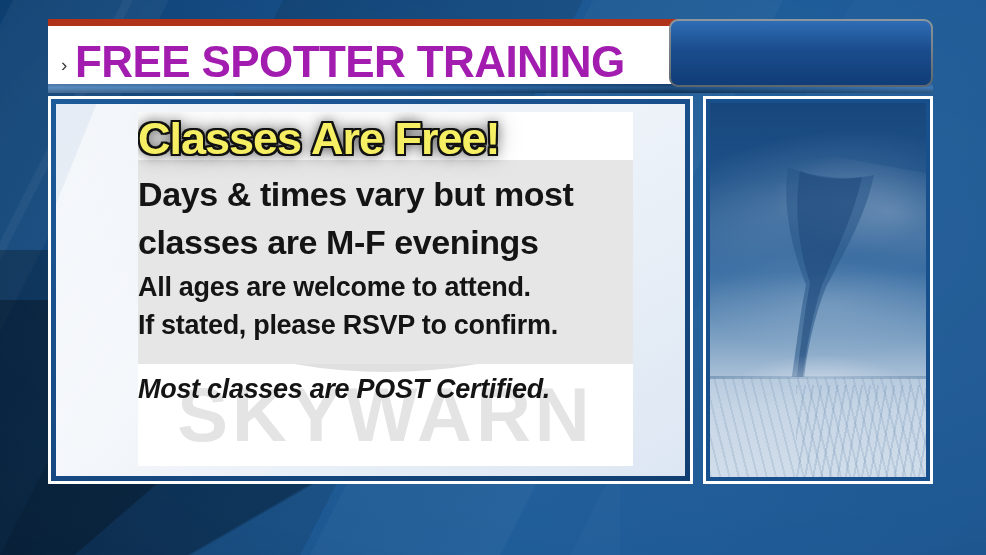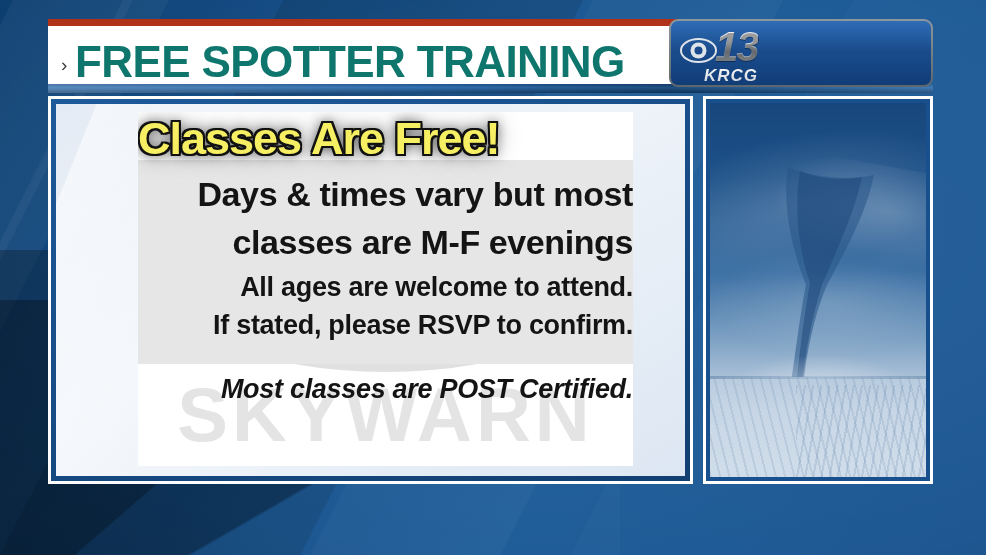--- a/index.html
+++ b/index.html
@@ -25,21 +25,21 @@
     background:linear-gradient(139deg,rgba(0,0,0,0.26) 0%,rgba(0,0,0,0.26) 50%,rgba(0,0,0,0) 50.2%);}
   .bg-vig{position:absolute;inset:0;background:
      radial-gradient(130% 110% at 62% 40%, rgba(255,255,255,0.05) 0%, rgba(0,0,0,0.0) 55%, rgba(0,0,0,0.18) 100%);}
 
   
   #header{position:absolute;left:48px;top:19px;width:885px;height:72px;}
   .hdr-redbar{position:absolute;left:0;top:0;width:651px;height:7px;background:#b03218;}
   .hdr-white{position:absolute;left:0;top:7px;width:651px;height:58px;background:#ffffff;}
   .hdr-chev{position:absolute;left:13px;top:29px;font-size:19px;color:#3a3a3a;line-height:1;
     font-family:"Liberation Sans",sans-serif;}
-  .hdr-title{position:absolute;left:27px;top:11px;font-size:44px;font-weight:bold;color:#0f766e;
+  .hdr-title{position:absolute;left:27px;top:11px;font-size:44px;font-weight:bold;color:#a21caf;
     letter-spacing:-0.6px;line-height:50px;white-space:nowrap;font-family:"Liberation Sans",sans-serif;}
   .hdr-underline{position:absolute;left:0;top:65px;width:885px;height:9px;
     background:linear-gradient(180deg,#1a4f8c 0%,#2a6bad 40%,#13406f 100%);}
   .hdr-underline::after{content:"";position:absolute;left:0;top:0;width:100%;height:100%;
     background:linear-gradient(105deg,rgba(255,255,255,0.22) 0%,rgba(255,255,255,0.04) 42%,rgba(0,0,0,0.25) 70%,rgba(255,255,255,0.10) 100%);}
 
   
   #logo{position:absolute;left:669px;top:19px;width:264px;height:68px;
     border-radius:9px;overflow:hidden;
     background:linear-gradient(180deg,#8f979e 0%,#5d666d 100%);
@@ -93,21 +93,21 @@
     font-family:"Liberation Sans",sans-serif;}
   .panel-grey{position:absolute;left:0;top:48px;width:100%;height:204px;background:#e6e6e6;}
 
   .hl{position:absolute;left:0;top:-2px;width:100%;
     font-size:45px;font-weight:bold;color:#f6ef63;line-height:58px;letter-spacing:-1px;
     font-family:"Liberation Sans",sans-serif;
     text-shadow:
       -2px -2px 0 #111,2px -2px 0 #111,-2px 2px 0 #111,2px 2px 0 #111,
       0 -2px 0 #111,0 2px 0 #111,-2px 0 0 #111,2px 0 0 #111,
       0 0 12px rgba(0,0,0,0.75), 0 0 22px rgba(0,0,0,0.55);}
-  .ln{position:absolute;left:0;width:100%;text-align:right;color:#141414;
+  .ln{position:absolute;left:0;width:100%;text-align:left;color:#141414;
     font-weight:bold;font-family:"Liberation Sans",sans-serif;}
   .ln.big{font-size:34px;line-height:48px;letter-spacing:-0.4px;}
   .ln.mid{font-size:27px;line-height:38px;letter-spacing:-0.3px;}
   .l1{top:58px;}
   .l2{top:106px;}
   .l3{top:156px;}
   .l4{top:194px;}
   .l5{top:258px;font-style:italic;}
 
   
@@ -157,29 +157,20 @@
     <div class="hdr-redbar"></div>
     <div class="hdr-white">
       <span class="hdr-chev">›</span>
       <span class="hdr-title">FREE SPOTTER TRAINING</span>
     </div>
     <div class="hdr-underline"></div>
   </div>
 
   <div id="logo">
     <div class="logo-inner">
-      <div class="logo-left">
-        <svg class="cbs-eye" viewBox="0 0 74 50">
-          <ellipse cx="37" cy="25" rx="35" ry="23" fill="none" stroke="#dfe4e9" stroke-width="4"></ellipse>
-          <ellipse cx="37" cy="25" rx="16" ry="16" fill="#dfe4e9"></ellipse>
-          <ellipse cx="37" cy="25" rx="8" ry="8" fill="#1a4c8d"></ellipse>
-        </svg>
-        <div class="num13">13</div>
-        <div class="krcg">KRCG</div>
-      </div>
     </div>
   </div>
 
   <div id="card">
     <div class="card-blue">
       <div class="card-sheen"></div>
 
       <div id="panel">
         <div class="wm">
           <svg class="wm-eye" viewBox="0 0 480 210">

